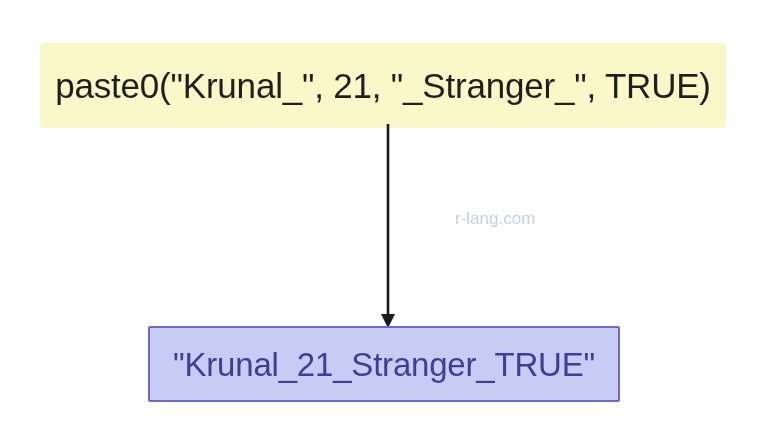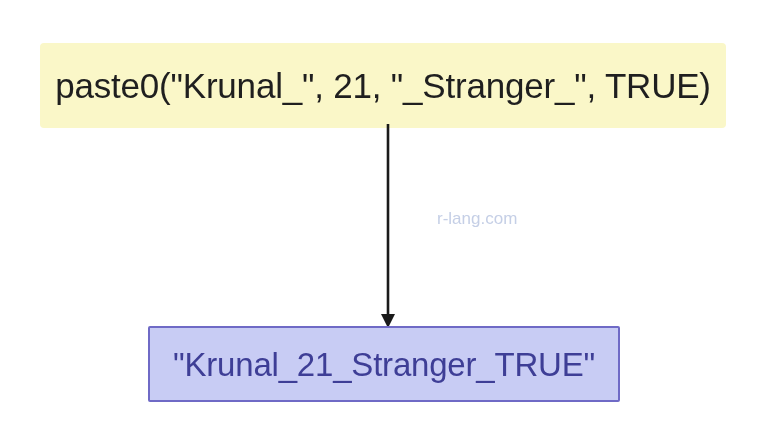--- a/index.html
+++ b/index.html
@@ -77,21 +77,21 @@
     font-size: 33px;
     line-height: 1;
     color: #3e3e96;
     white-space: nowrap;
     letter-spacing: -0.2px;
   }
 
   
   .watermark {
     position: absolute;
-    left: 437px;
+    left: 455px;
     top: 210px;
     font-family: "Liberation Sans", sans-serif;
     font-size: 17px;
     line-height: 1;
     color: #c5cfe6;
     white-space: nowrap;
     user-select: none;
   }
 </style>
 </head>

